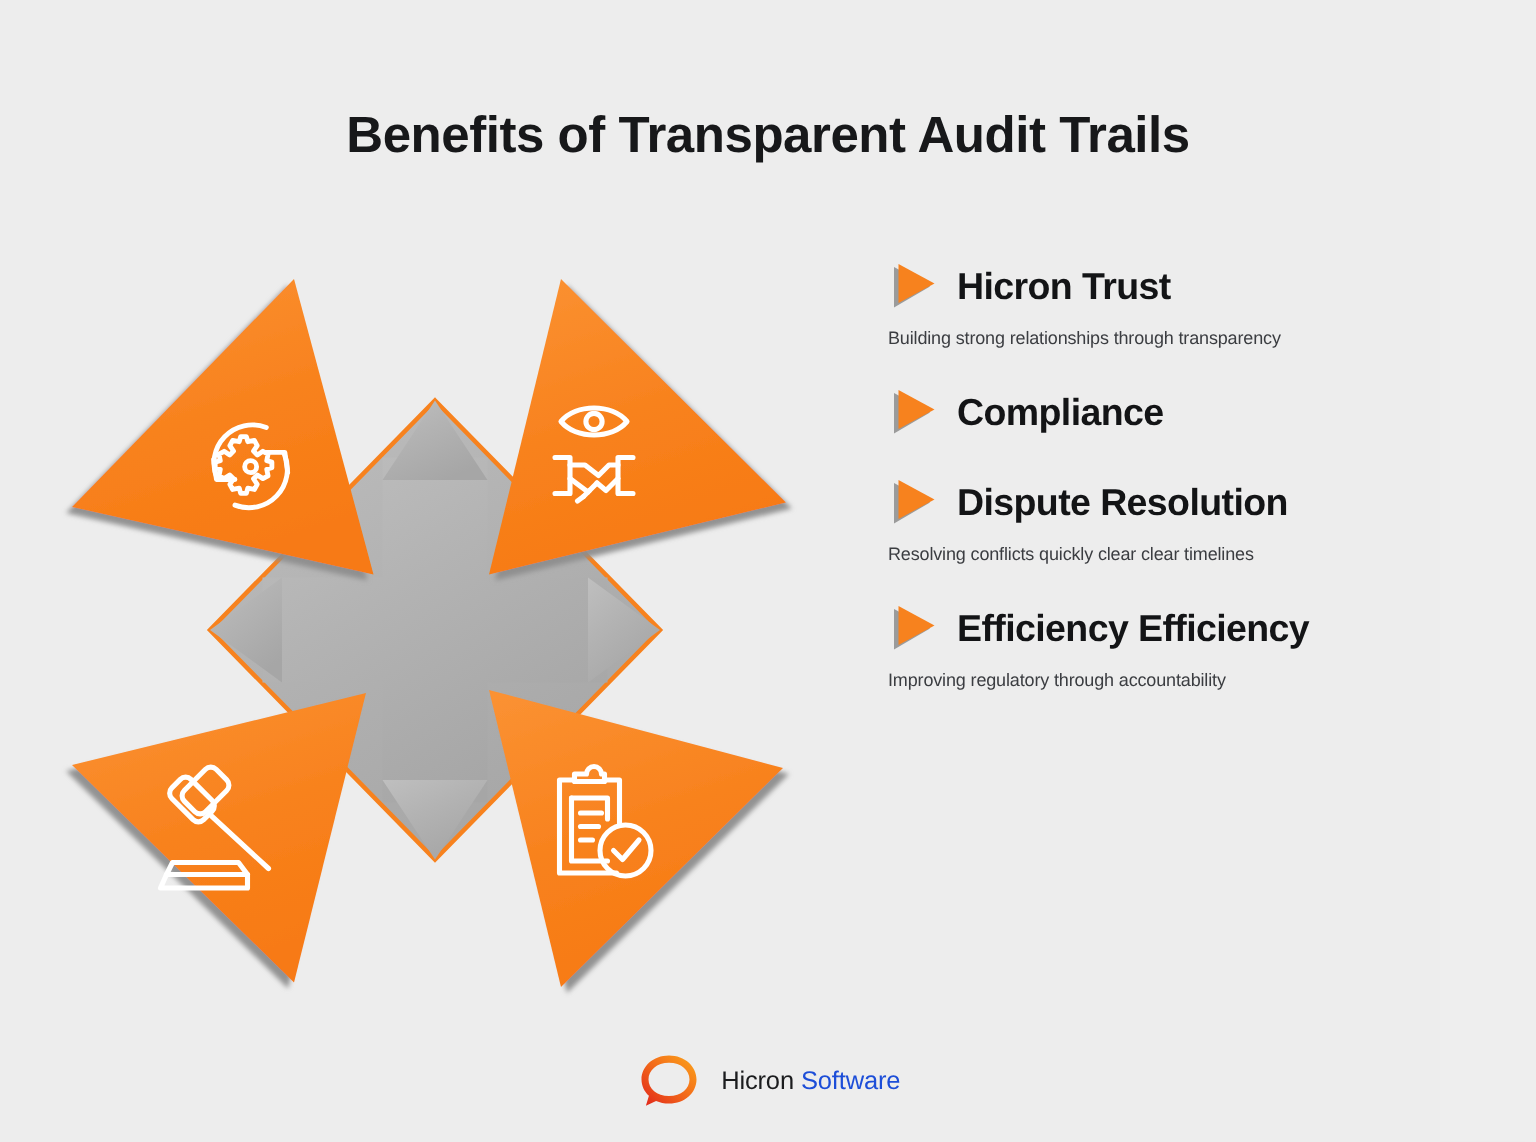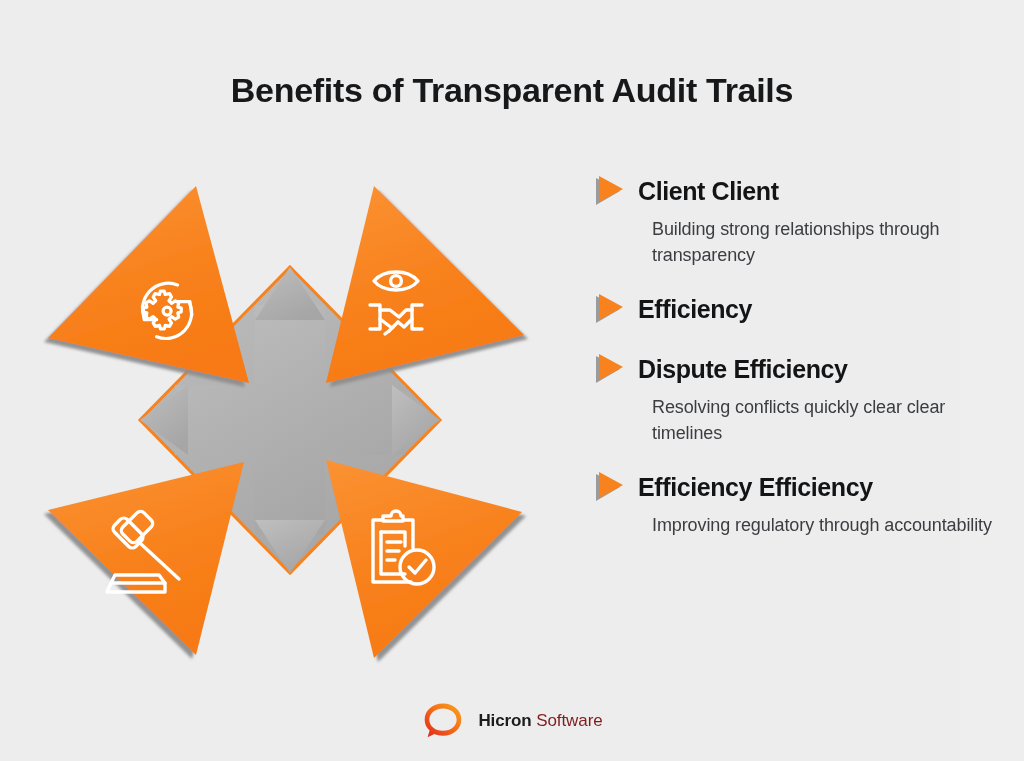--- a/index.html
+++ b/index.html
@@ -76,22 +76,21 @@
   .benefit-title {
     font-size: 25px;
     font-weight: bold;
     color: #131416;
     letter-spacing: -0.4px;
     white-space: nowrap;
     line-height: 1;
   }
   .benefit-desc {
     margin-top: 7px;
-    margin-left: 60px;
-    font-size: 18px;
+    font-size: 12px;
     line-height: 1.42;
     color: #3b3d41;
     letter-spacing: -0.1px;
     max-width: 340px;
   }
 
   
   .logo {
     position: absolute;
     left: 0;
@@ -102,22 +101,22 @@
     justify-content: center;
     gap: 13px;
   }
   .logo-mark { width: 44px; height: 44px; display: block; }
   .logo-text {
     font-size: 17px;
     color: #1b1c1e;
     letter-spacing: -0.1px;
     white-space: nowrap;
   }
-  .logo-text .brand { font-weight: bold; }
-  .logo-text .product { font-weight: normal; color: #7f1d1d; }
+  .logo-text .brand { font-weight: normal; }
+  .logo-text .product { font-weight: normal; color: #1d4ed8; }
 </style>
 </head>
 <body>
 
 <div id="stage">
 
   <div class="title">Benefits of Transparent Audit Trails</div>
 
   <div class="graphic">
     <svg viewBox="0 0 540 530" xmlns="http://www.w3.org/2000/svg">
@@ -233,42 +232,42 @@
   </div>
 
   <div class="benefits">
 
     <div class="benefit">
       <div class="benefit-head">
         <svg class="arrow-icon" viewBox="0 0 34 34">
           <polygon points="4,4 4,31 28,17" fill="#9B9B9B"></polygon>
           <polygon points="7,2 7,28 31,15" fill="#F7821E"></polygon>
         </svg>
-        <div class="benefit-title">Client Client</div>
+        <div class="benefit-title">Hicron Trust</div>
       </div>
       <div class="benefit-desc">Building strong relationships through transparency</div>
     </div>
 
     <div class="benefit">
       <div class="benefit-head">
         <svg class="arrow-icon" viewBox="0 0 34 34">
           <polygon points="4,4 4,31 28,17" fill="#9B9B9B"></polygon>
           <polygon points="7,2 7,28 31,15" fill="#F7821E"></polygon>
         </svg>
-        <div class="benefit-title">Efficiency</div>
+        <div class="benefit-title">Compliance</div>
       </div>
     </div>
 
     <div class="benefit">
       <div class="benefit-head">
         <svg class="arrow-icon" viewBox="0 0 34 34">
           <polygon points="4,4 4,31 28,17" fill="#9B9B9B"></polygon>
           <polygon points="7,2 7,28 31,15" fill="#F7821E"></polygon>
         </svg>
-        <div class="benefit-title">Dispute Efficiency</div>
+        <div class="benefit-title">Dispute Resolution</div>
       </div>
       <div class="benefit-desc">Resolving conflicts quickly clear clear timelines</div>
     </div>
 
     <div class="benefit">
       <div class="benefit-head">
         <svg class="arrow-icon" viewBox="0 0 34 34">
           <polygon points="4,4 4,31 28,17" fill="#9B9B9B"></polygon>
           <polygon points="7,2 7,28 31,15" fill="#F7821E"></polygon>
         </svg>

